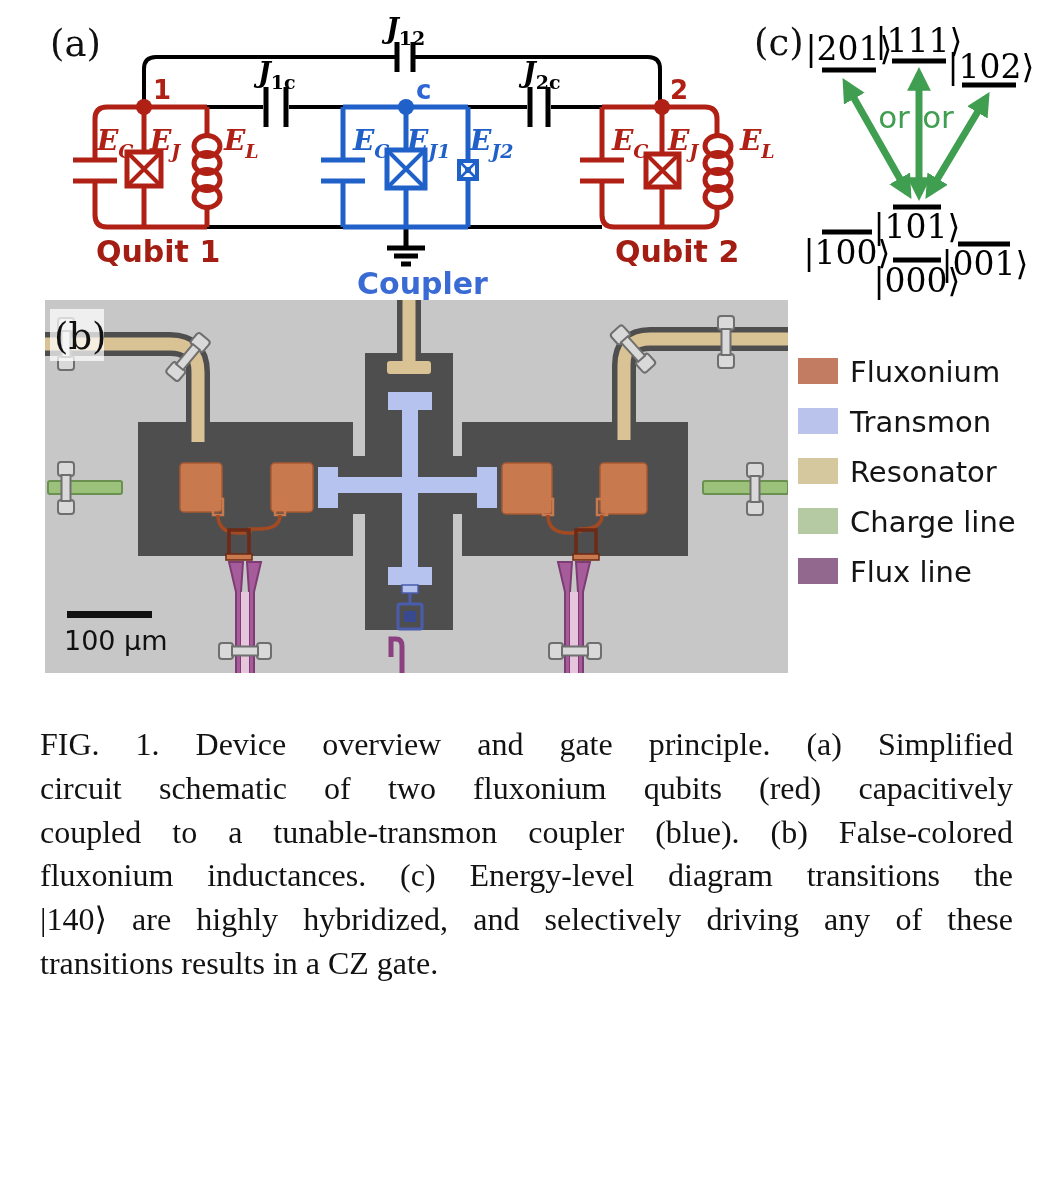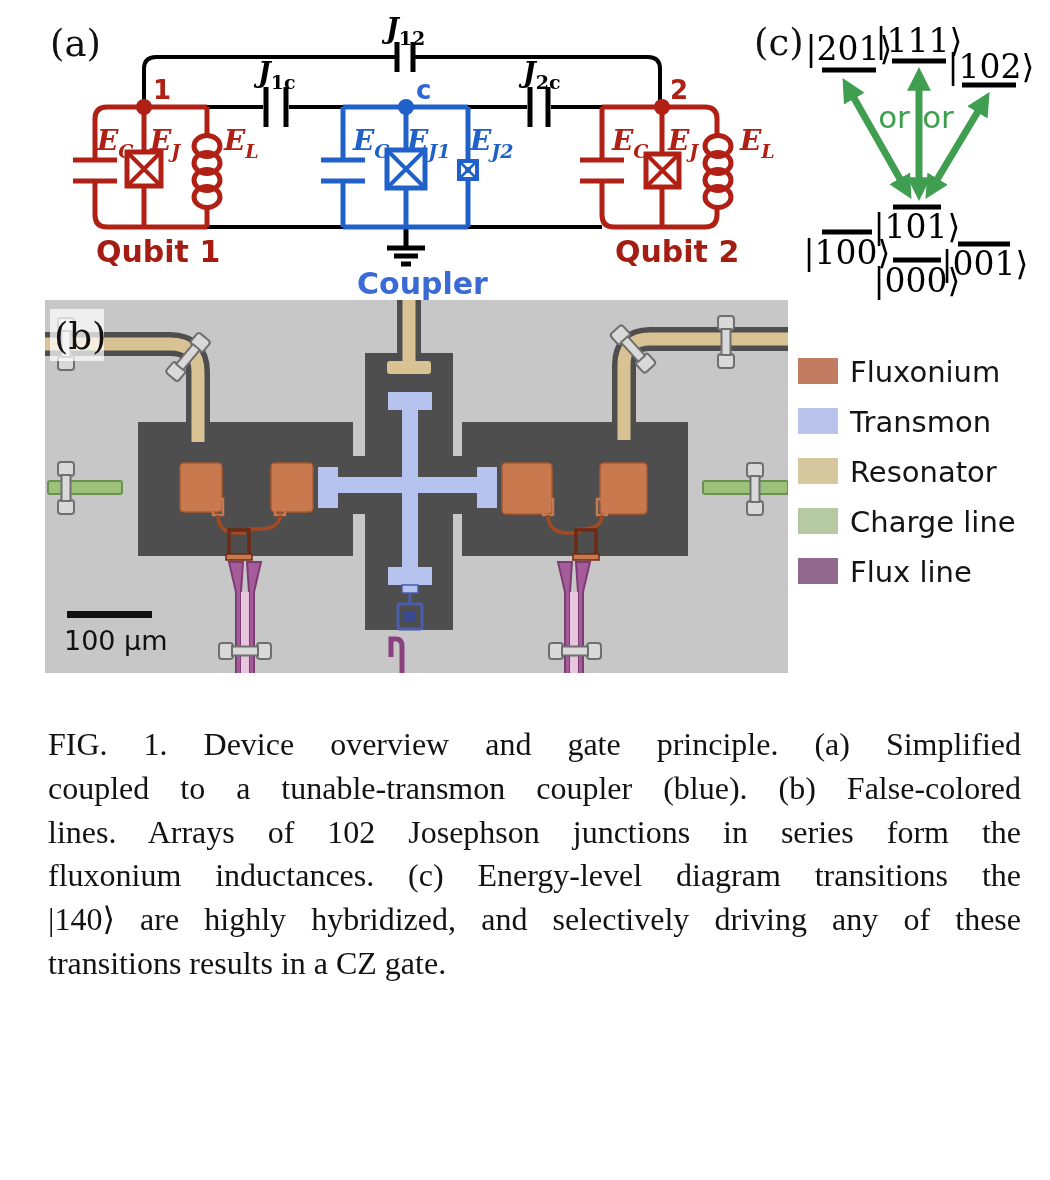--- a/index.html
+++ b/index.html
@@ -11,21 +11,21 @@
   .ket{font-family:"DejaVu Serif","DejaVu Sans",serif;font-size:33px;fill:#000;}
   .or-label{font-family:"DejaVu Sans","Liberation Sans",sans-serif;font-size:31px;fill:#3f9e4f;}
   .emath{font-family:"DejaVu Serif","Liberation Serif",serif;font-style:italic;font-weight:bold;font-size:28px;}
   .esub{font-size:19px;}
   .jmath{font-family:"DejaVu Serif","Liberation Serif",serif;font-style:italic;font-weight:bold;font-size:27px;fill:#000;}
   .jsub{font-size:19px;font-style:normal;font-weight:bold;}
   .node-label{font-family:"DejaVu Sans","Liberation Sans",sans-serif;font-weight:bold;font-size:26px;}
   .circuit-name{font-family:"DejaVu Sans","Liberation Sans",sans-serif;font-weight:bold;font-size:30px;}
   .legend-label{font-family:"DejaVu Sans","Liberation Sans",sans-serif;font-size:29px;fill:#141414;}
   .scale-label{font-family:"DejaVu Sans","Liberation Sans",sans-serif;font-size:27px;fill:#111;}
-  .caption{position:absolute;left:40px;top:723px;width:973px;font-size:32px;line-height:43.8px;color:#121212;margin-left:8px;}
+  .caption{position:absolute;left:40px;top:723px;width:973px;font-size:32px;line-height:43.8px;color:#121212;}
   .cap-line{text-align:justify;text-align-last:justify;white-space:nowrap;}
   .cap-line.last{text-align-last:left;font-family:Liberation Serif, serif;}
 </style>
 </head>
 <body>
 
 <div class="page">
 
 <svg width="1050" height="706" viewBox="0 0 1050 706">
   <defs>
@@ -301,20 +301,20 @@
     </g>
     <g>
       <rect x="798" y="558" width="40" height="26" fill="#93688f"></rect>
       <text class="legend-label" x="850" y="582">Flux line</text>
     </g>
   </g>
 </svg>
 
 <div class="caption">
   <div class="cap-line">FIG. 1.  Device overview and gate principle. (a) Simplified</div>
+  <div class="cap-line">circuit schematic of two fluxonium qubits (red) capacitively</div>
   <div class="cap-line">coupled to a tunable-transmon coupler (blue). (b) False-colored</div>
-  <div class="cap-line">lines. Arrays of 102 Josephson junctions in series form the</div>
   <div class="cap-line">fluxonium inductances. (c) Energy-level diagram transitions the</div>
   <div class="cap-line">|140⟩ are highly hybridized, and selectively driving any of these</div>
   <div class="cap-line last">transitions results in a CZ gate.</div>
 </div>
 
 </div>
 
 </body></html>

